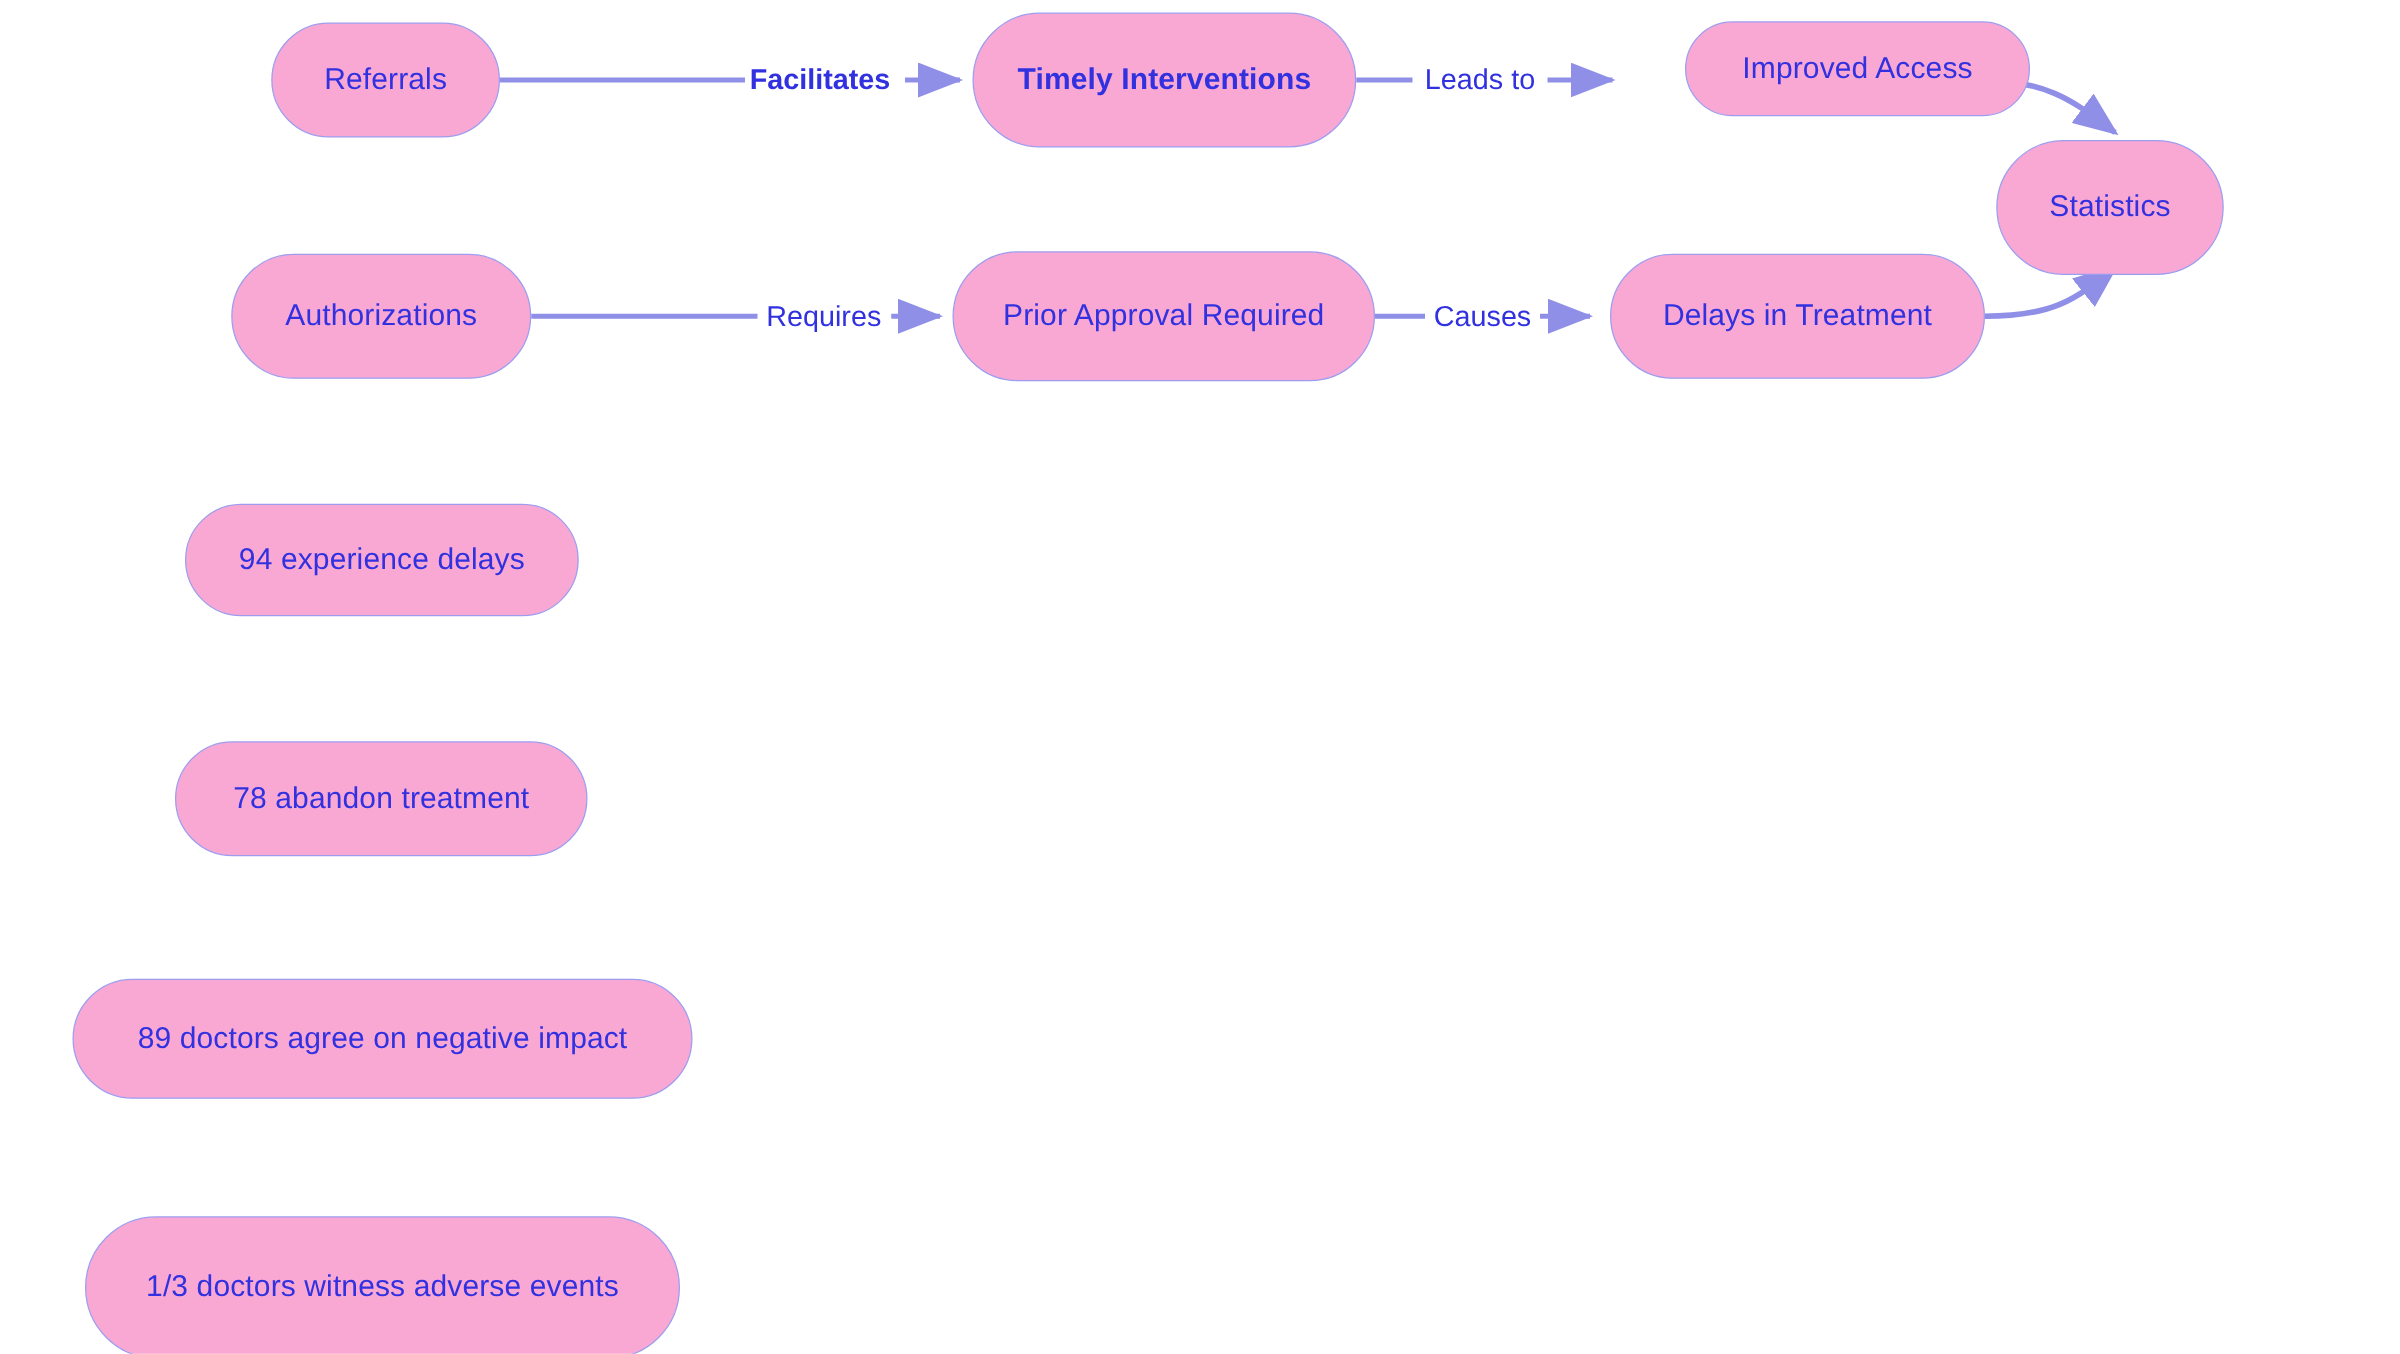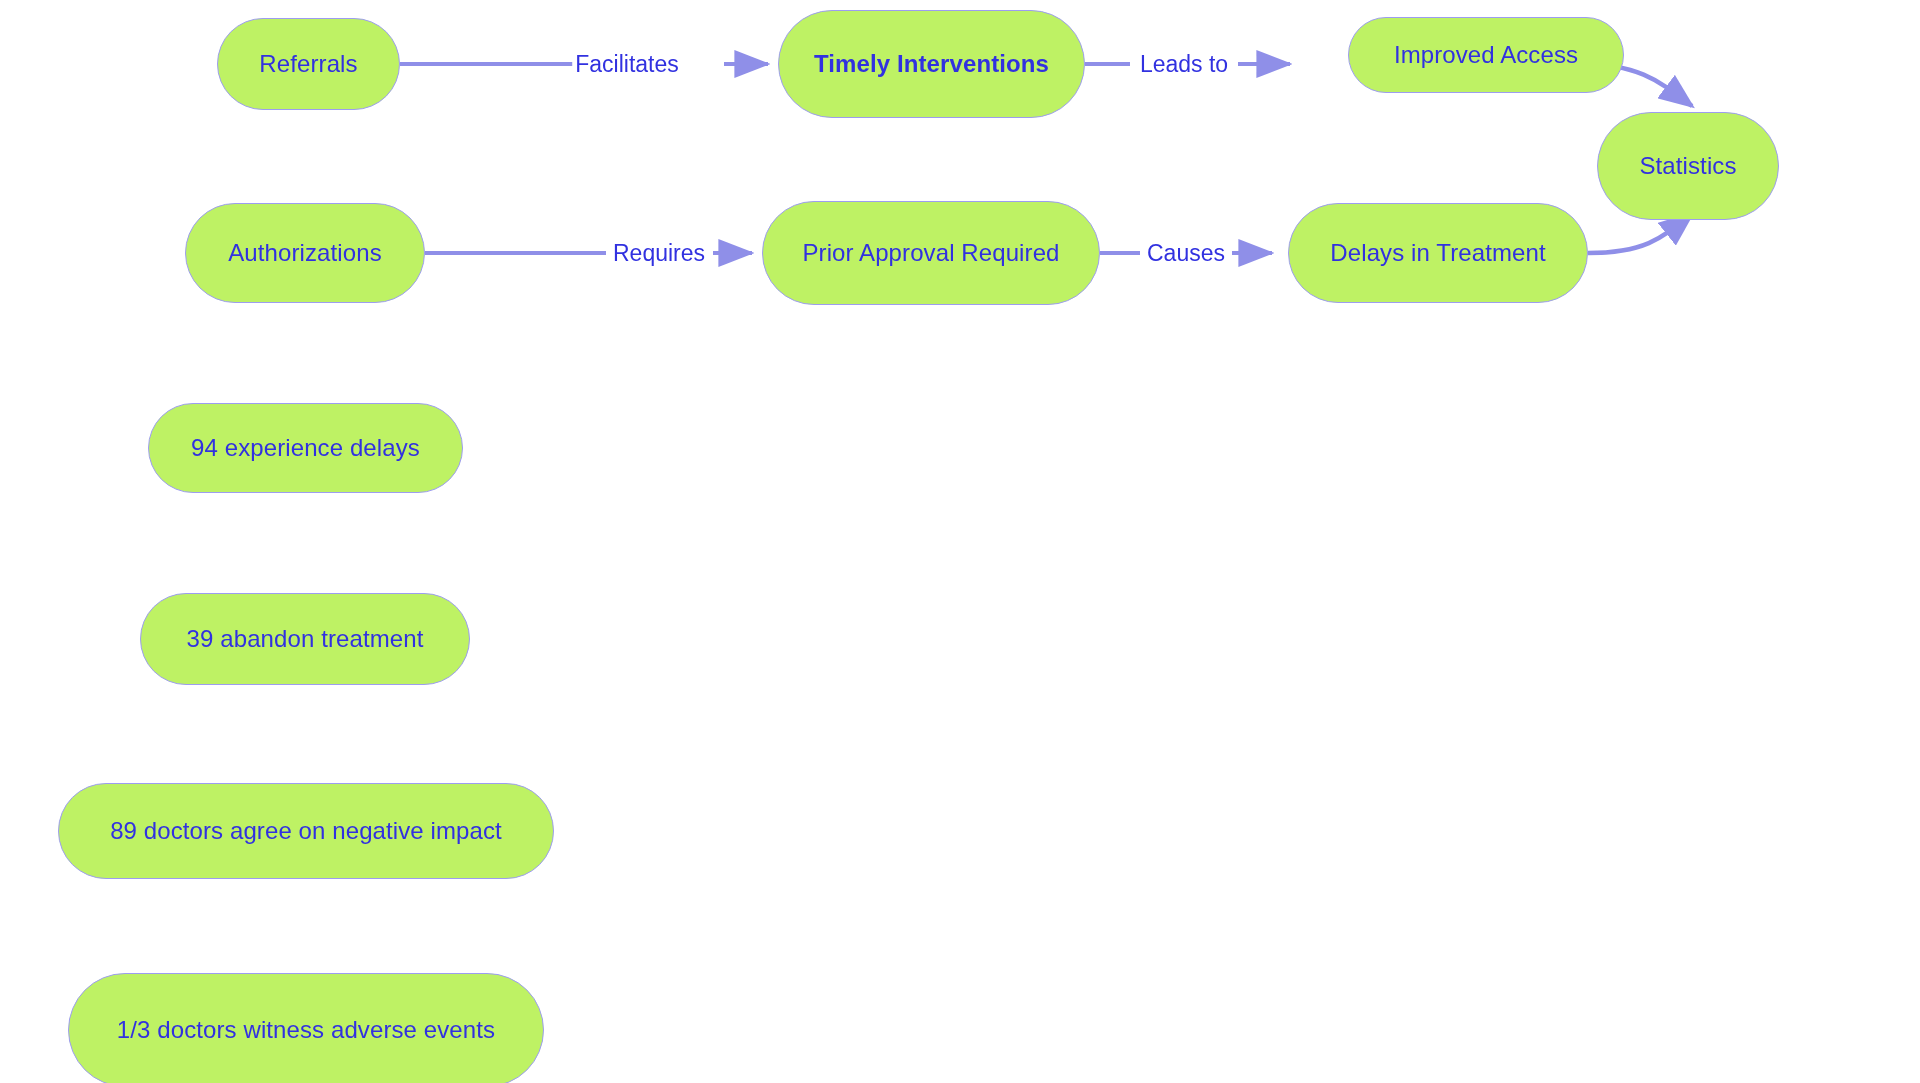--- a/index.html
+++ b/index.html
@@ -26,21 +26,21 @@
     width: 1920px;
     height: 1083px;
     pointer-events: none;
   }
   .node {
     position: absolute;
     box-sizing: border-box;
     display: flex;
     align-items: center;
     justify-content: center;
-    background: #bef264;
+    background: #f9a8d4;
     border: 1.6px solid #9d9df0;
     border-radius: 999px;
     color: #3131e0;
     font-size: 24px;
     font-weight: 400;
     letter-spacing: 0.1px;
     white-space: nowrap;
     line-height: 1;
   }
   .node-label {
@@ -128,32 +128,32 @@
 
   <div class="node" style="left:1288px; top:203px; width:300px; height:100px;">
     <span class="node-label">Delays in Treatment</span>
   </div>
 
   <div class="node" style="left:148px; top:403px; width:315px; height:90px;">
     <span class="node-label">94 experience delays</span>
   </div>
 
   <div class="node" style="left:140px; top:593px; width:330px; height:92px;">
-    <span class="node-label">39 abandon treatment</span>
+    <span class="node-label">78 abandon treatment</span>
   </div>
 
   <div class="node" style="left:58px; top:783px; width:496px; height:96px;">
     <span class="node-label">89 doctors agree on negative impact</span>
   </div>
 
   <div class="node" style="left:68px; top:973px; width:476px; height:114px;">
     <span class="node-label">1/3 doctors witness adverse events</span>
   </div>
 
-  <div class="edge-label" style="left:627px; top:64px;">Facilitates</div>
+  <div class="edge-label" style="left:656px; top:64px;font-weight:bold;">Facilitates</div>
 
   <div class="edge-label" style="left:1184px; top:64px;">Leads to</div>
 
   <div class="edge-label" style="left:659px; top:253px;">Requires</div>
 
   <div class="edge-label" style="left:1186px; top:253px;">Causes</div>
 
 </div>
 
 </body></html>

